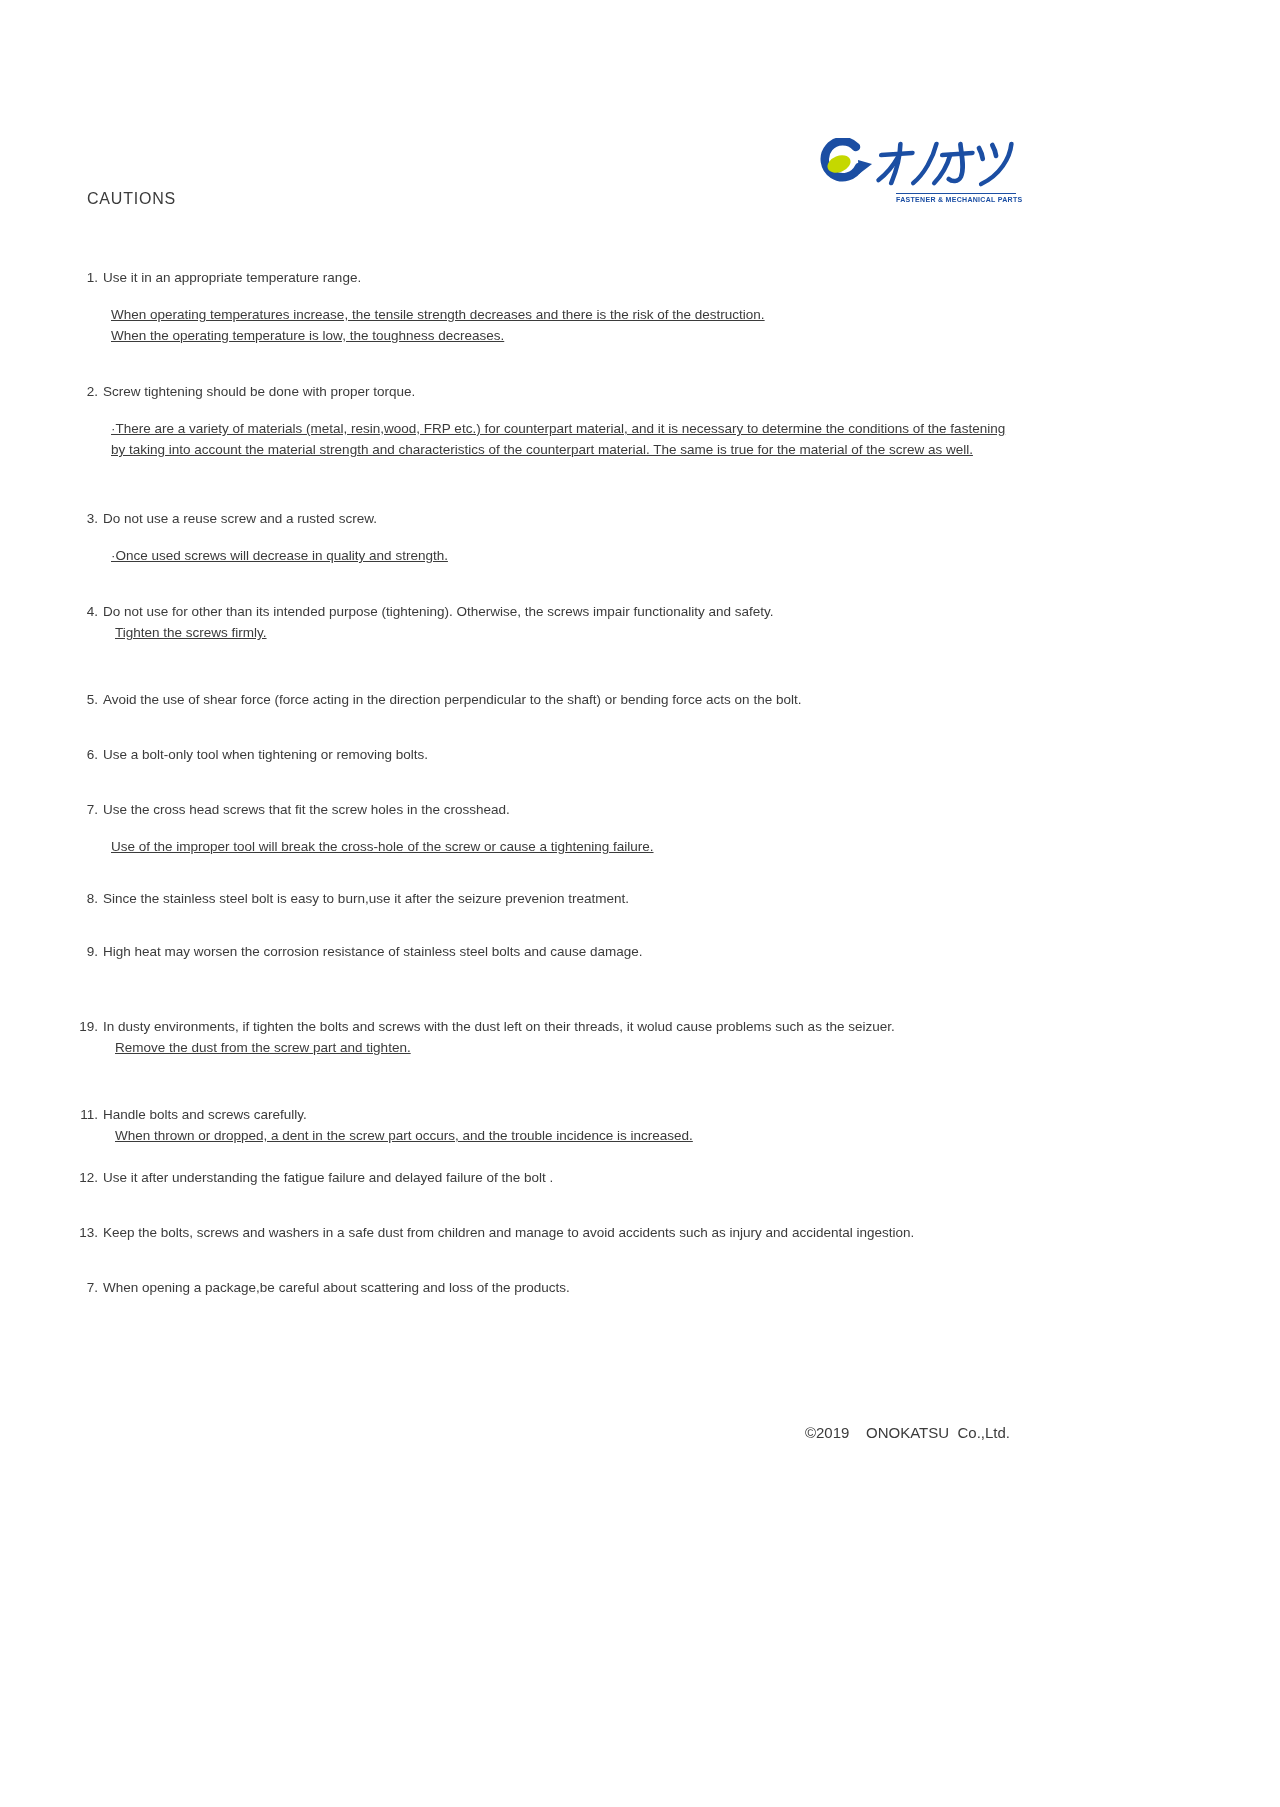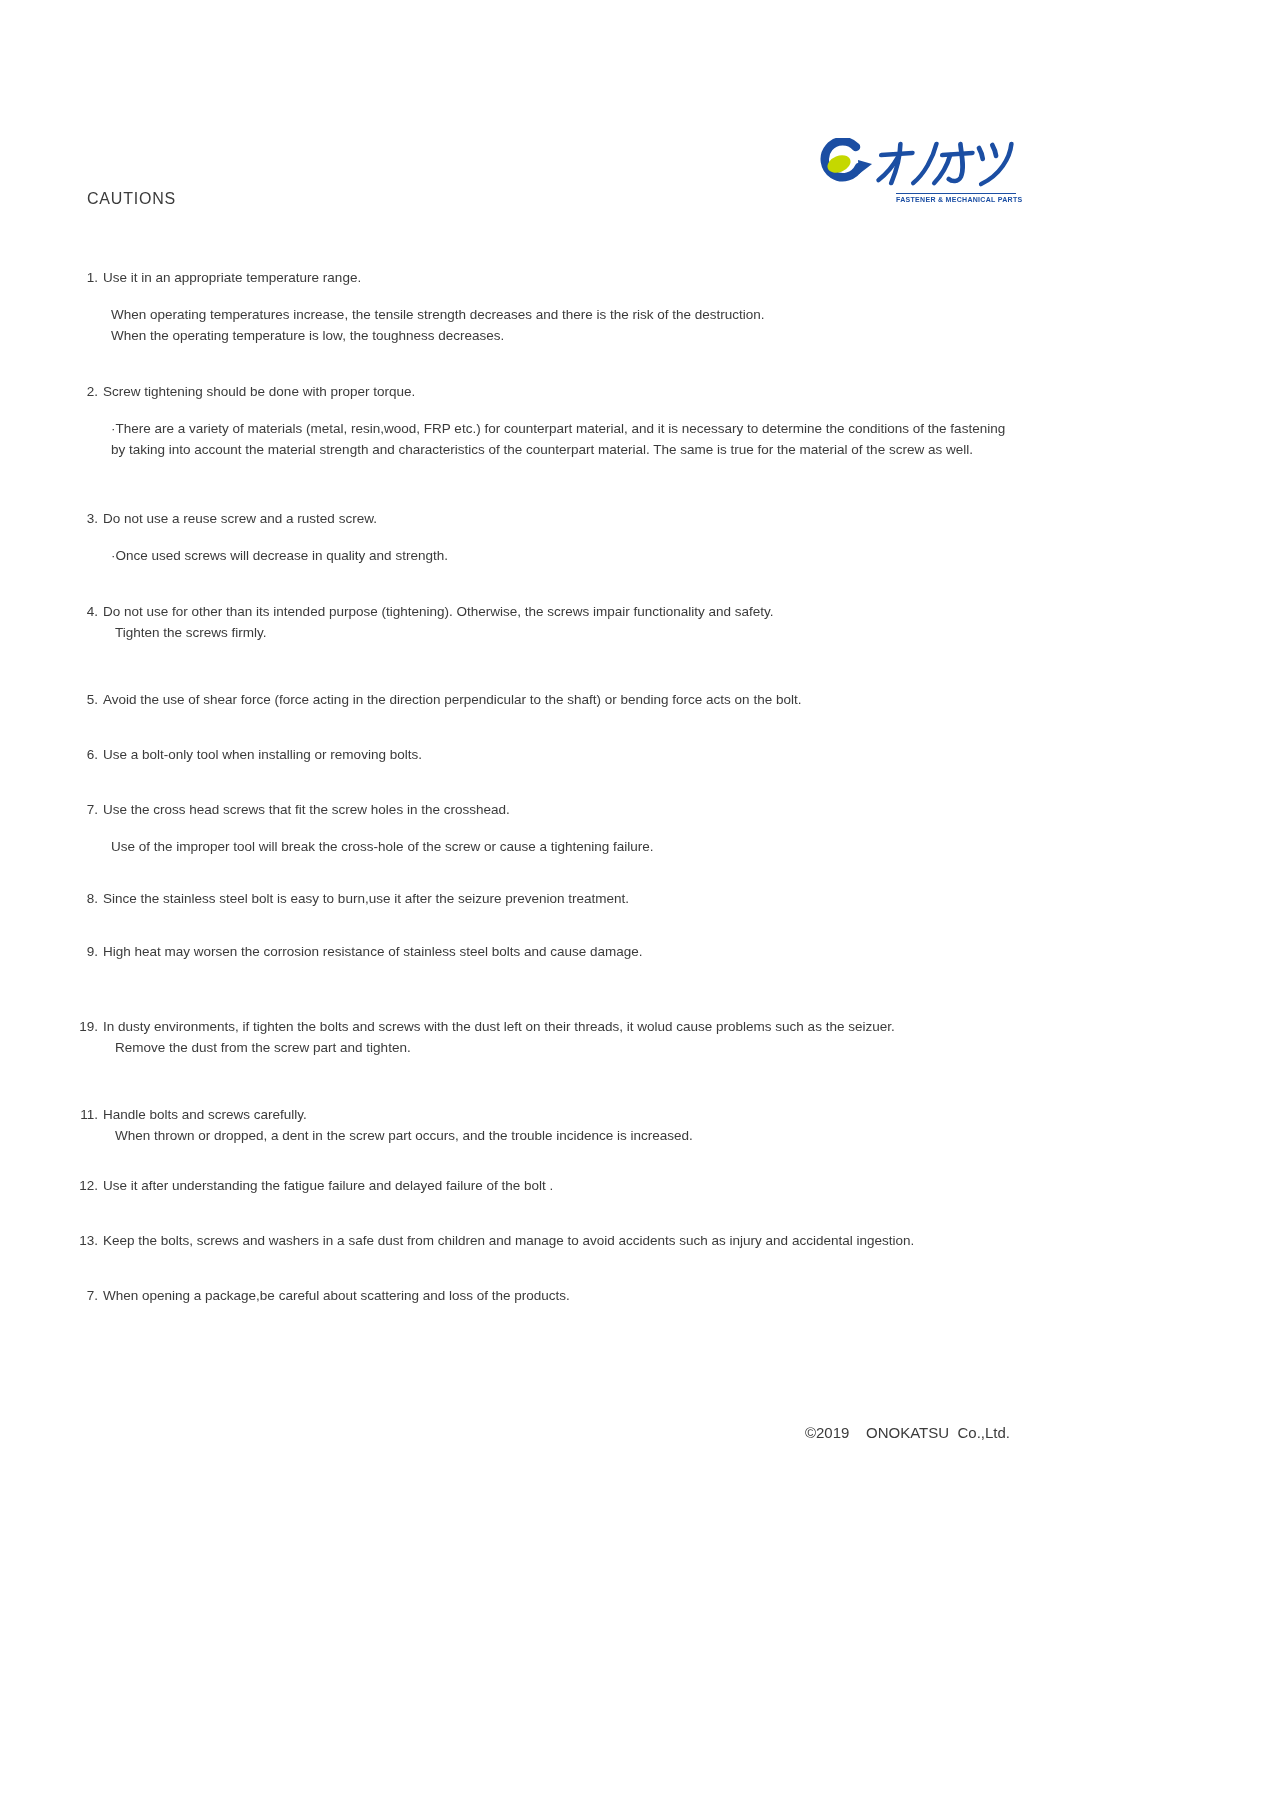--- a/index.html
+++ b/index.html
@@ -35,30 +35,30 @@
   .item { margin-top:34px; }
   .item:nth-child(1){ margin-top:11px; }
   .item:nth-child(2){ margin-top:35px; }
   .item:nth-child(3){ margin-top:48px; }
   .item:nth-child(4){ margin-top:35px; }
   .item:nth-child(5){ margin-top:46px; }
   .item:nth-child(8){ margin-top:31px; }
   .item:nth-child(9){ margin-top:32px; }
   .item:nth-child(10){ margin-top:54px; }
   .item:nth-child(11){ margin-top:46px; }
-  .item:nth-child(12){ margin-top:29px; }
+  .item:nth-child(12){ margin-top:21px; }
 
   .main { display:flex; line-height:21px; }
   .num { flex:0 0 20px; width:20px; text-align:right; margin-right:5px; }
   .txt { flex:1; }
 
   .cont { margin-left:37px; line-height:21px; }
   .notes { margin-left:33px; margin-top:16px; line-height:21px; }
   .cont:empty, .notes:empty { display:none; }
-  .note-line, .cont-line { line-height:21px; }
+  .note-line, .cont-line { line-height:21px;text-decoration:underline; }
 
   
   .footer {
     position:absolute; top:1424px; left:78px; width:932px;
     text-align:right; font-size:15px; color:#3b3b3b; white-space:pre;
   }
 </style>
 </head>
 <body>
 
@@ -139,21 +139,21 @@
     <div class="main">
       <span class="num">5.</span>
       <span class="txt">Avoid the use of shear  force (force acting in the direction perpendicular to the shaft) or bending force acts on the bolt.</span>
     </div>
 
   </div>
 
   <div class="item">
     <div class="main">
       <span class="num">6.</span>
-      <span class="txt">Use a bolt-only tool when installing or removing bolts.</span>
+      <span class="txt">Use a bolt-only tool when tightening or removing bolts.</span>
     </div>
 
   </div>
 
   <div class="item">
     <div class="main">
       <span class="num">7.</span>
       <span class="txt">Use the cross head screws that fit the screw holes in the crosshead.</span>
     </div>
 

